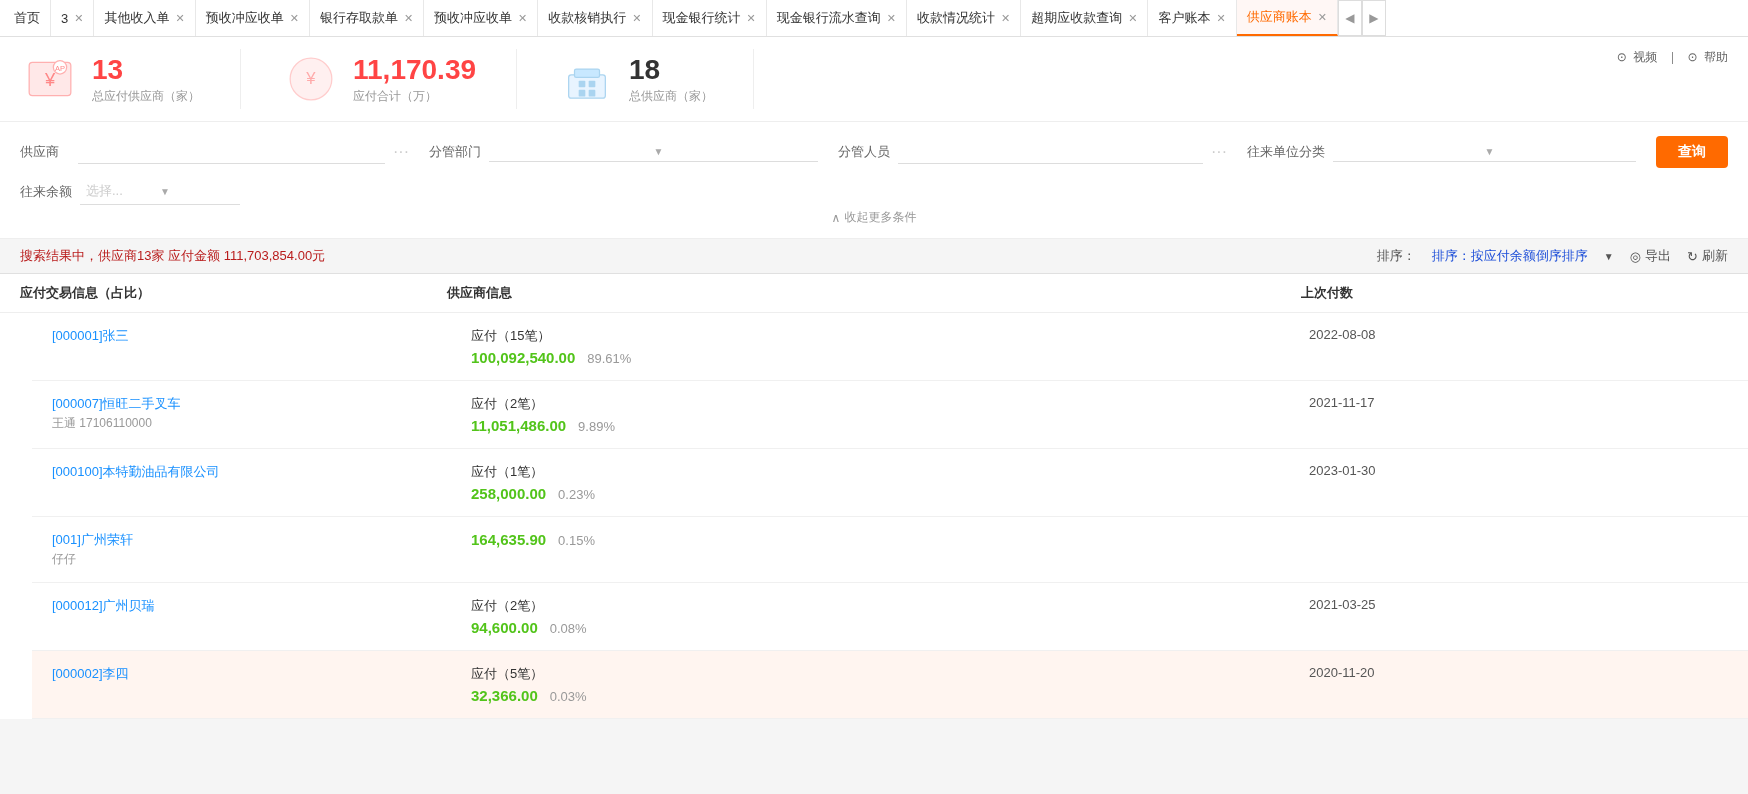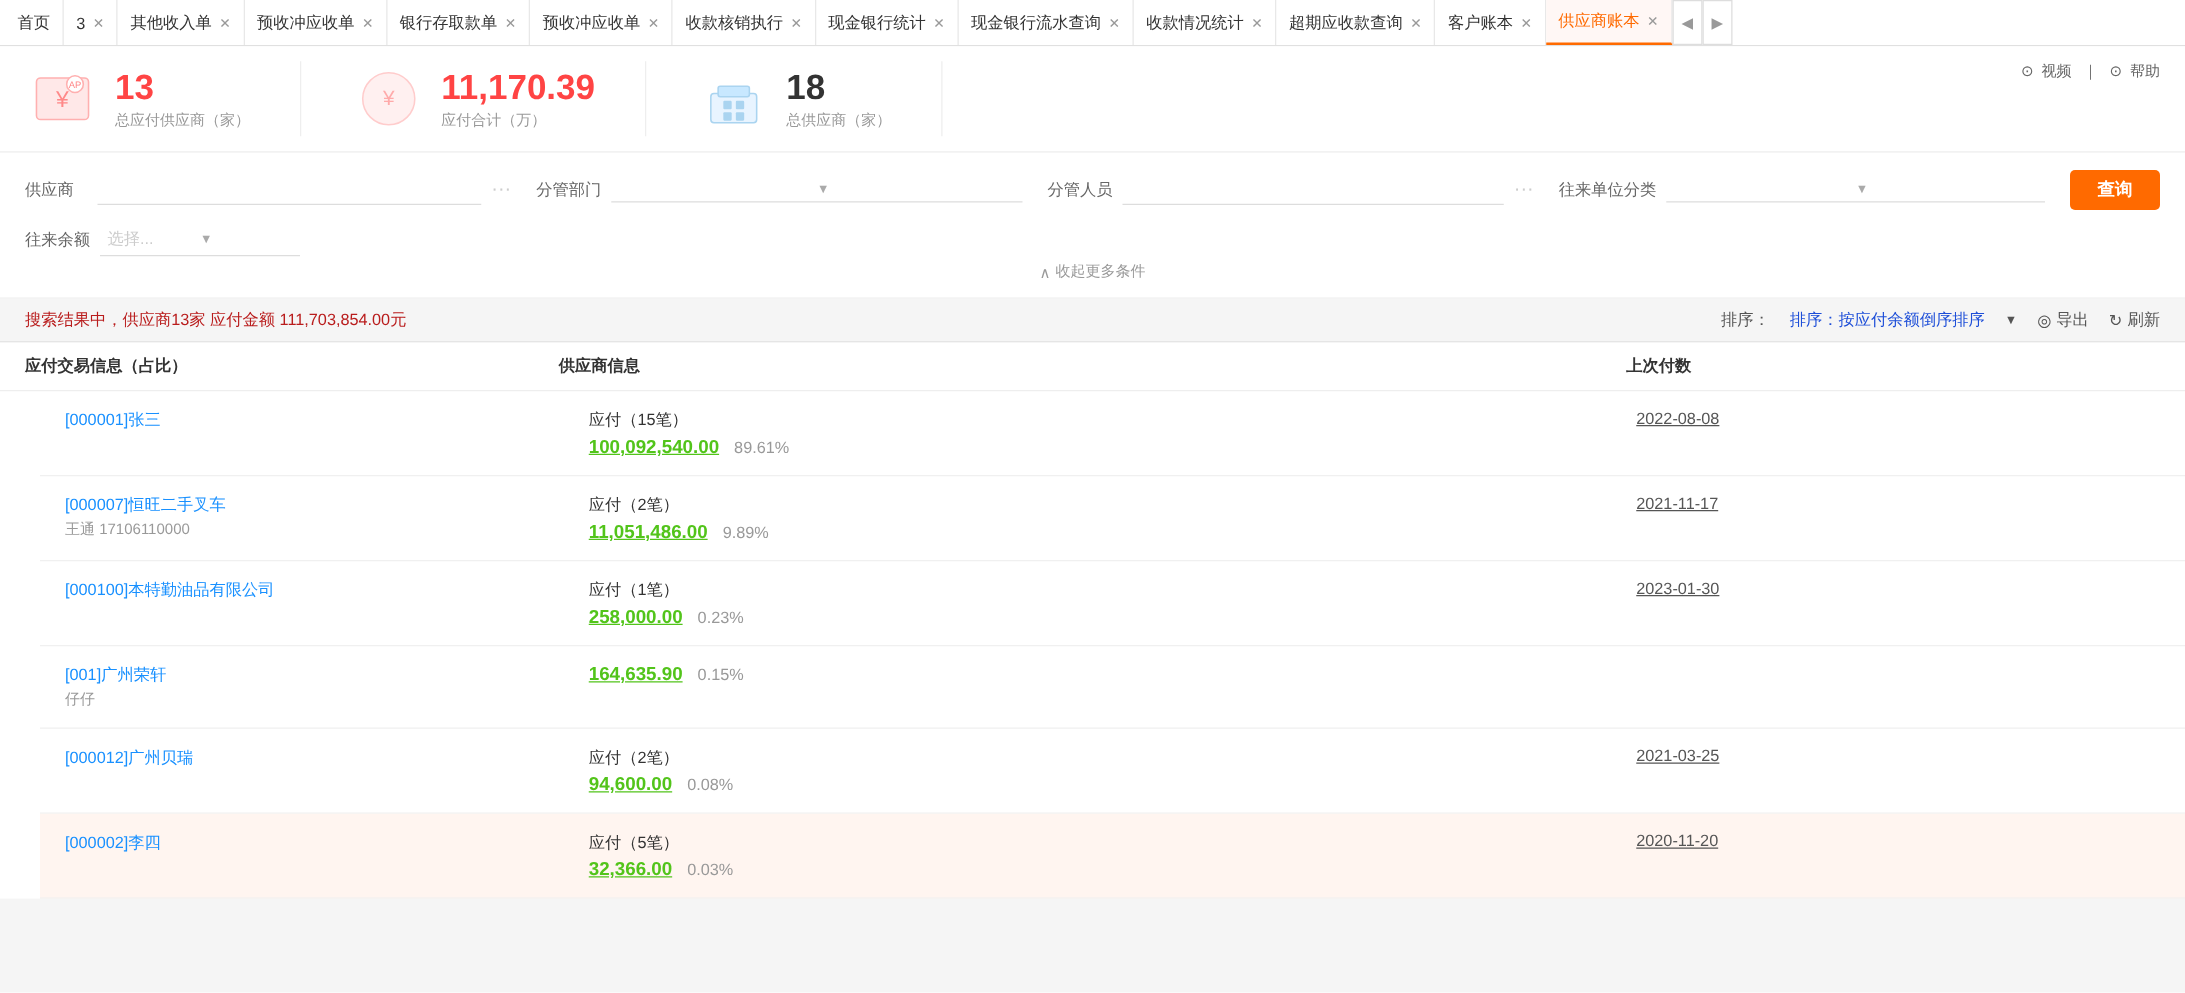--- a/index.html
+++ b/index.html
@@ -225,25 +225,24 @@
       font-size: 12px;
       color: #999;
       margin-top: 2px;
     }
     .tx-label { font-size: 13px; color: #333; margin-bottom: 4px; }
     .tx-amount {
       font-size: 15px;
       color: #52c41a;
       font-weight: bold;
       cursor: pointer;
-      text-decoration: underline;
     }
     .tx-percent { font-size: 13px; color: #999; margin-left: 12px; }
     .tx-row { display: flex; align-items: baseline; gap: 0; }
-    .last-pay { font-size: 13px; color: #555; text-decoration: underline; }
+    .last-pay { font-size: 13px; color: #555; }
 
     
     ::-webkit-scrollbar { width: 6px; height: 6px; }
     ::-webkit-scrollbar-thumb { background: #ccc; border-radius: 3px; }
   </style>
 </head>
 <body>
 
 <div class="top-nav">
   <div class="nav-tab">

